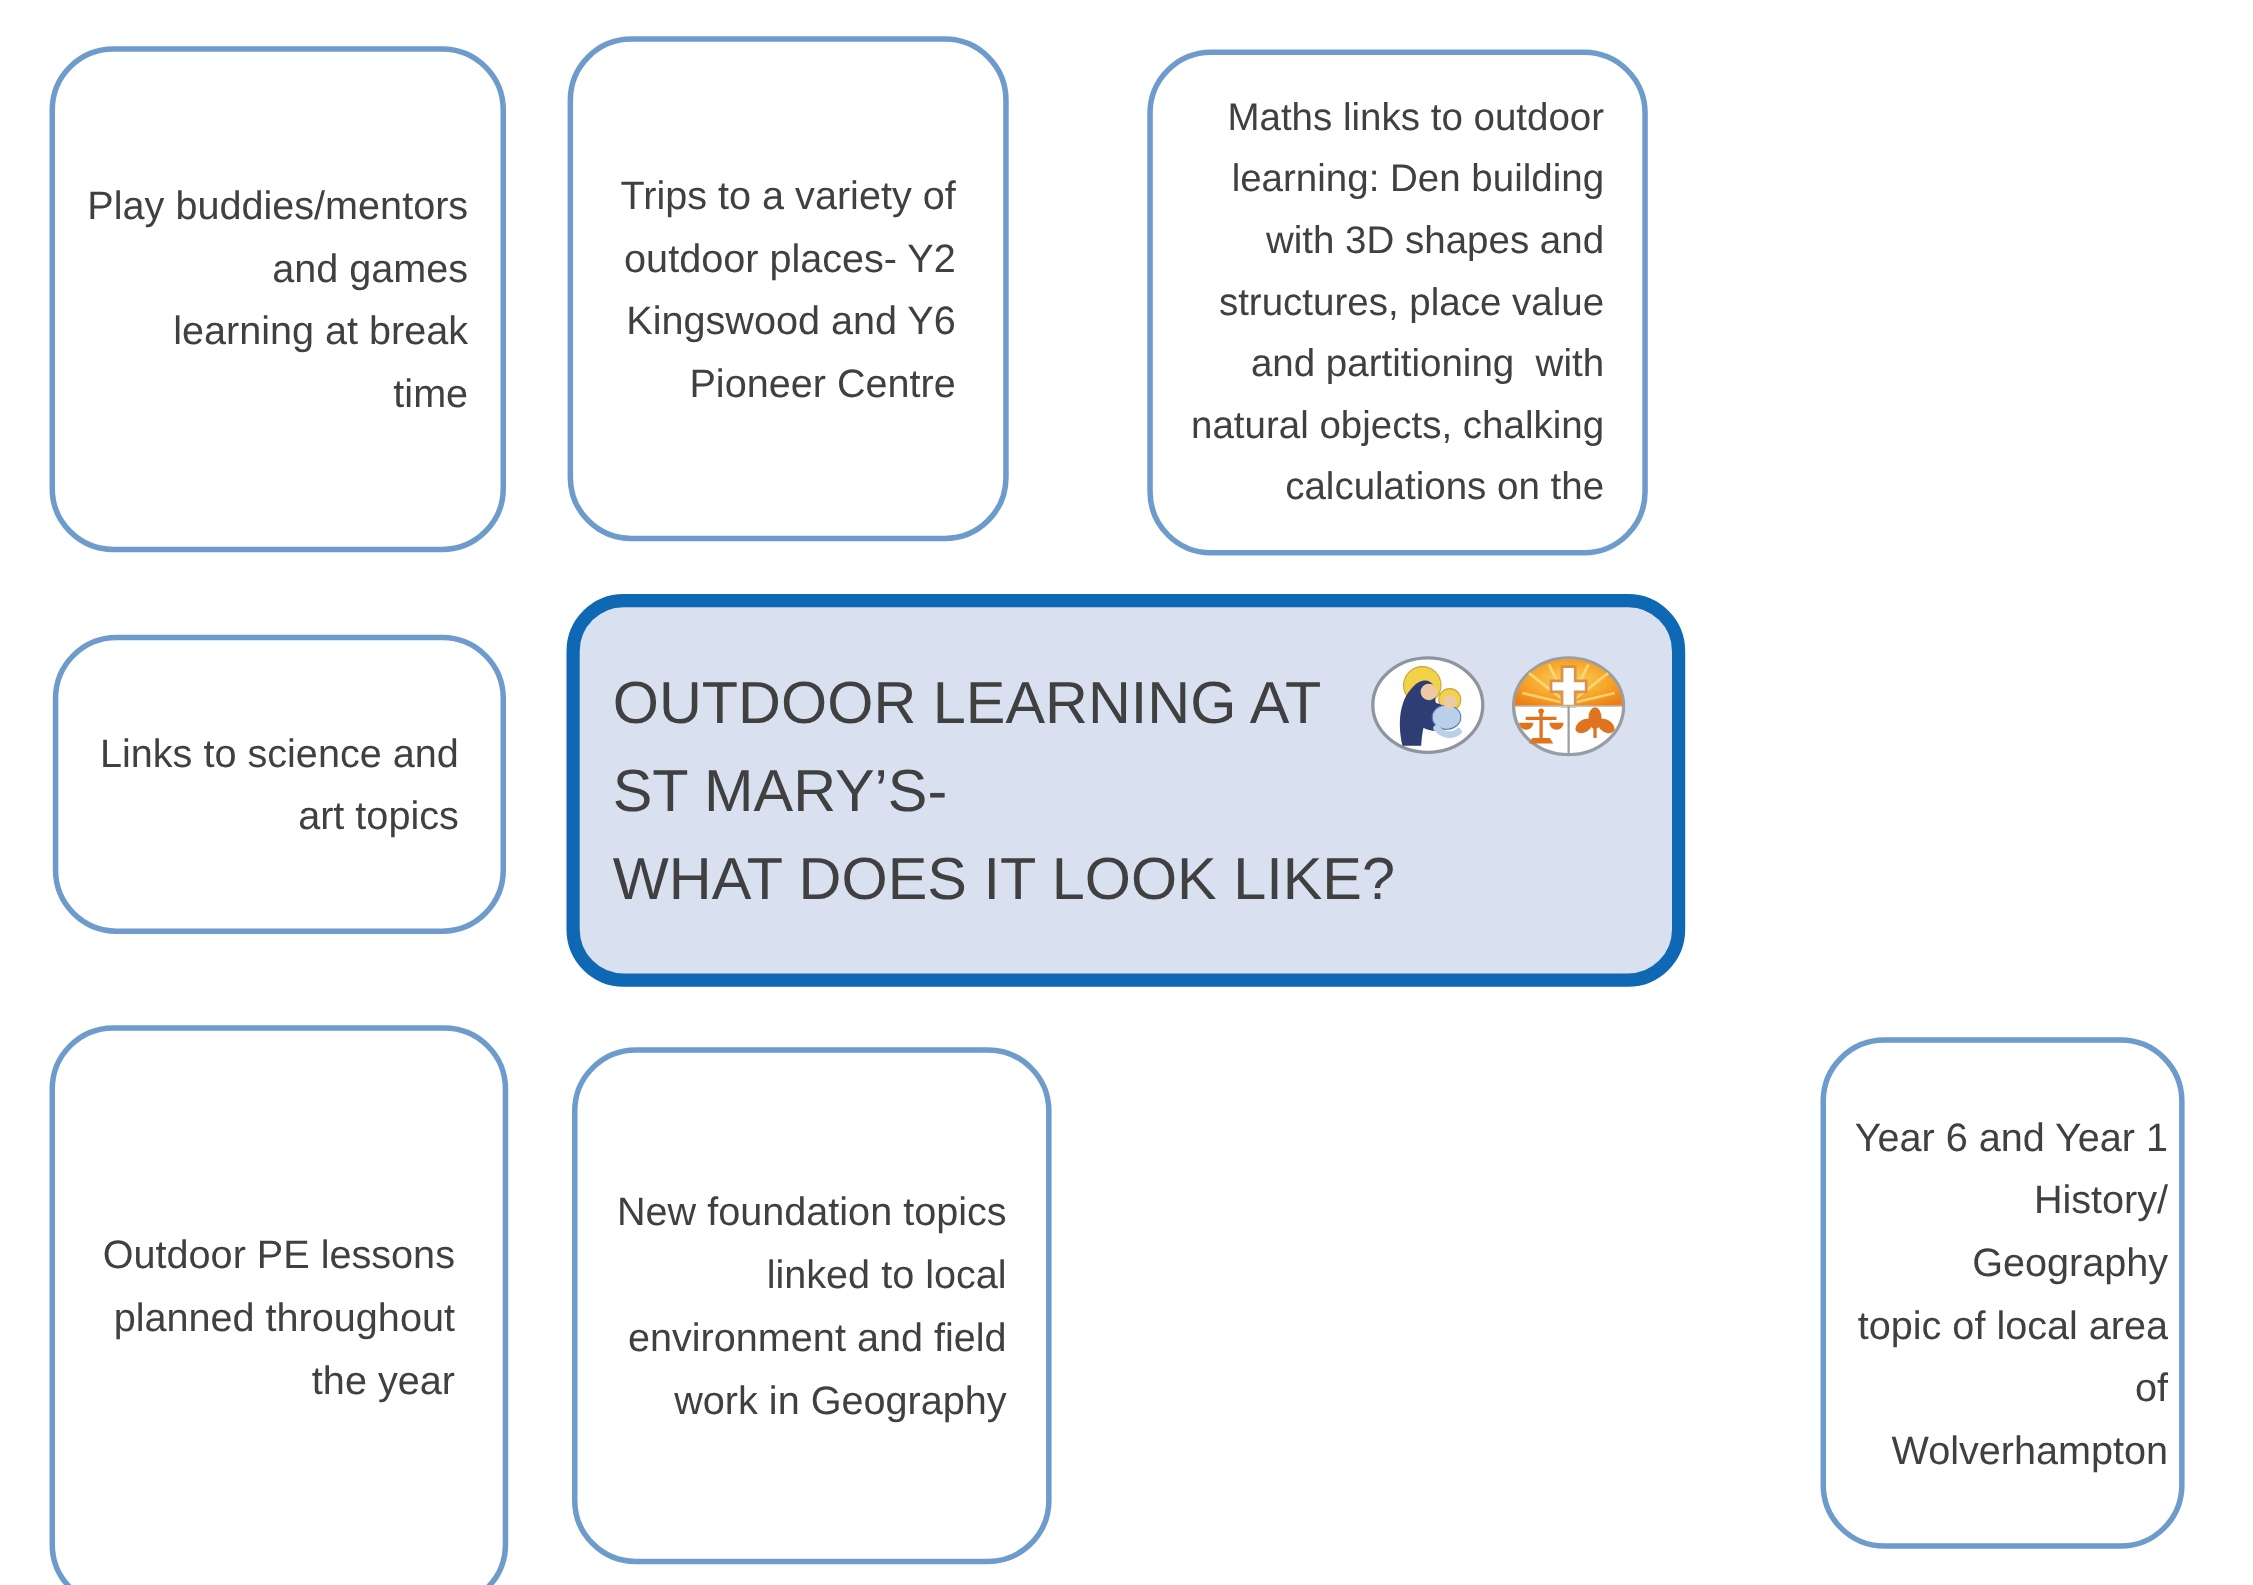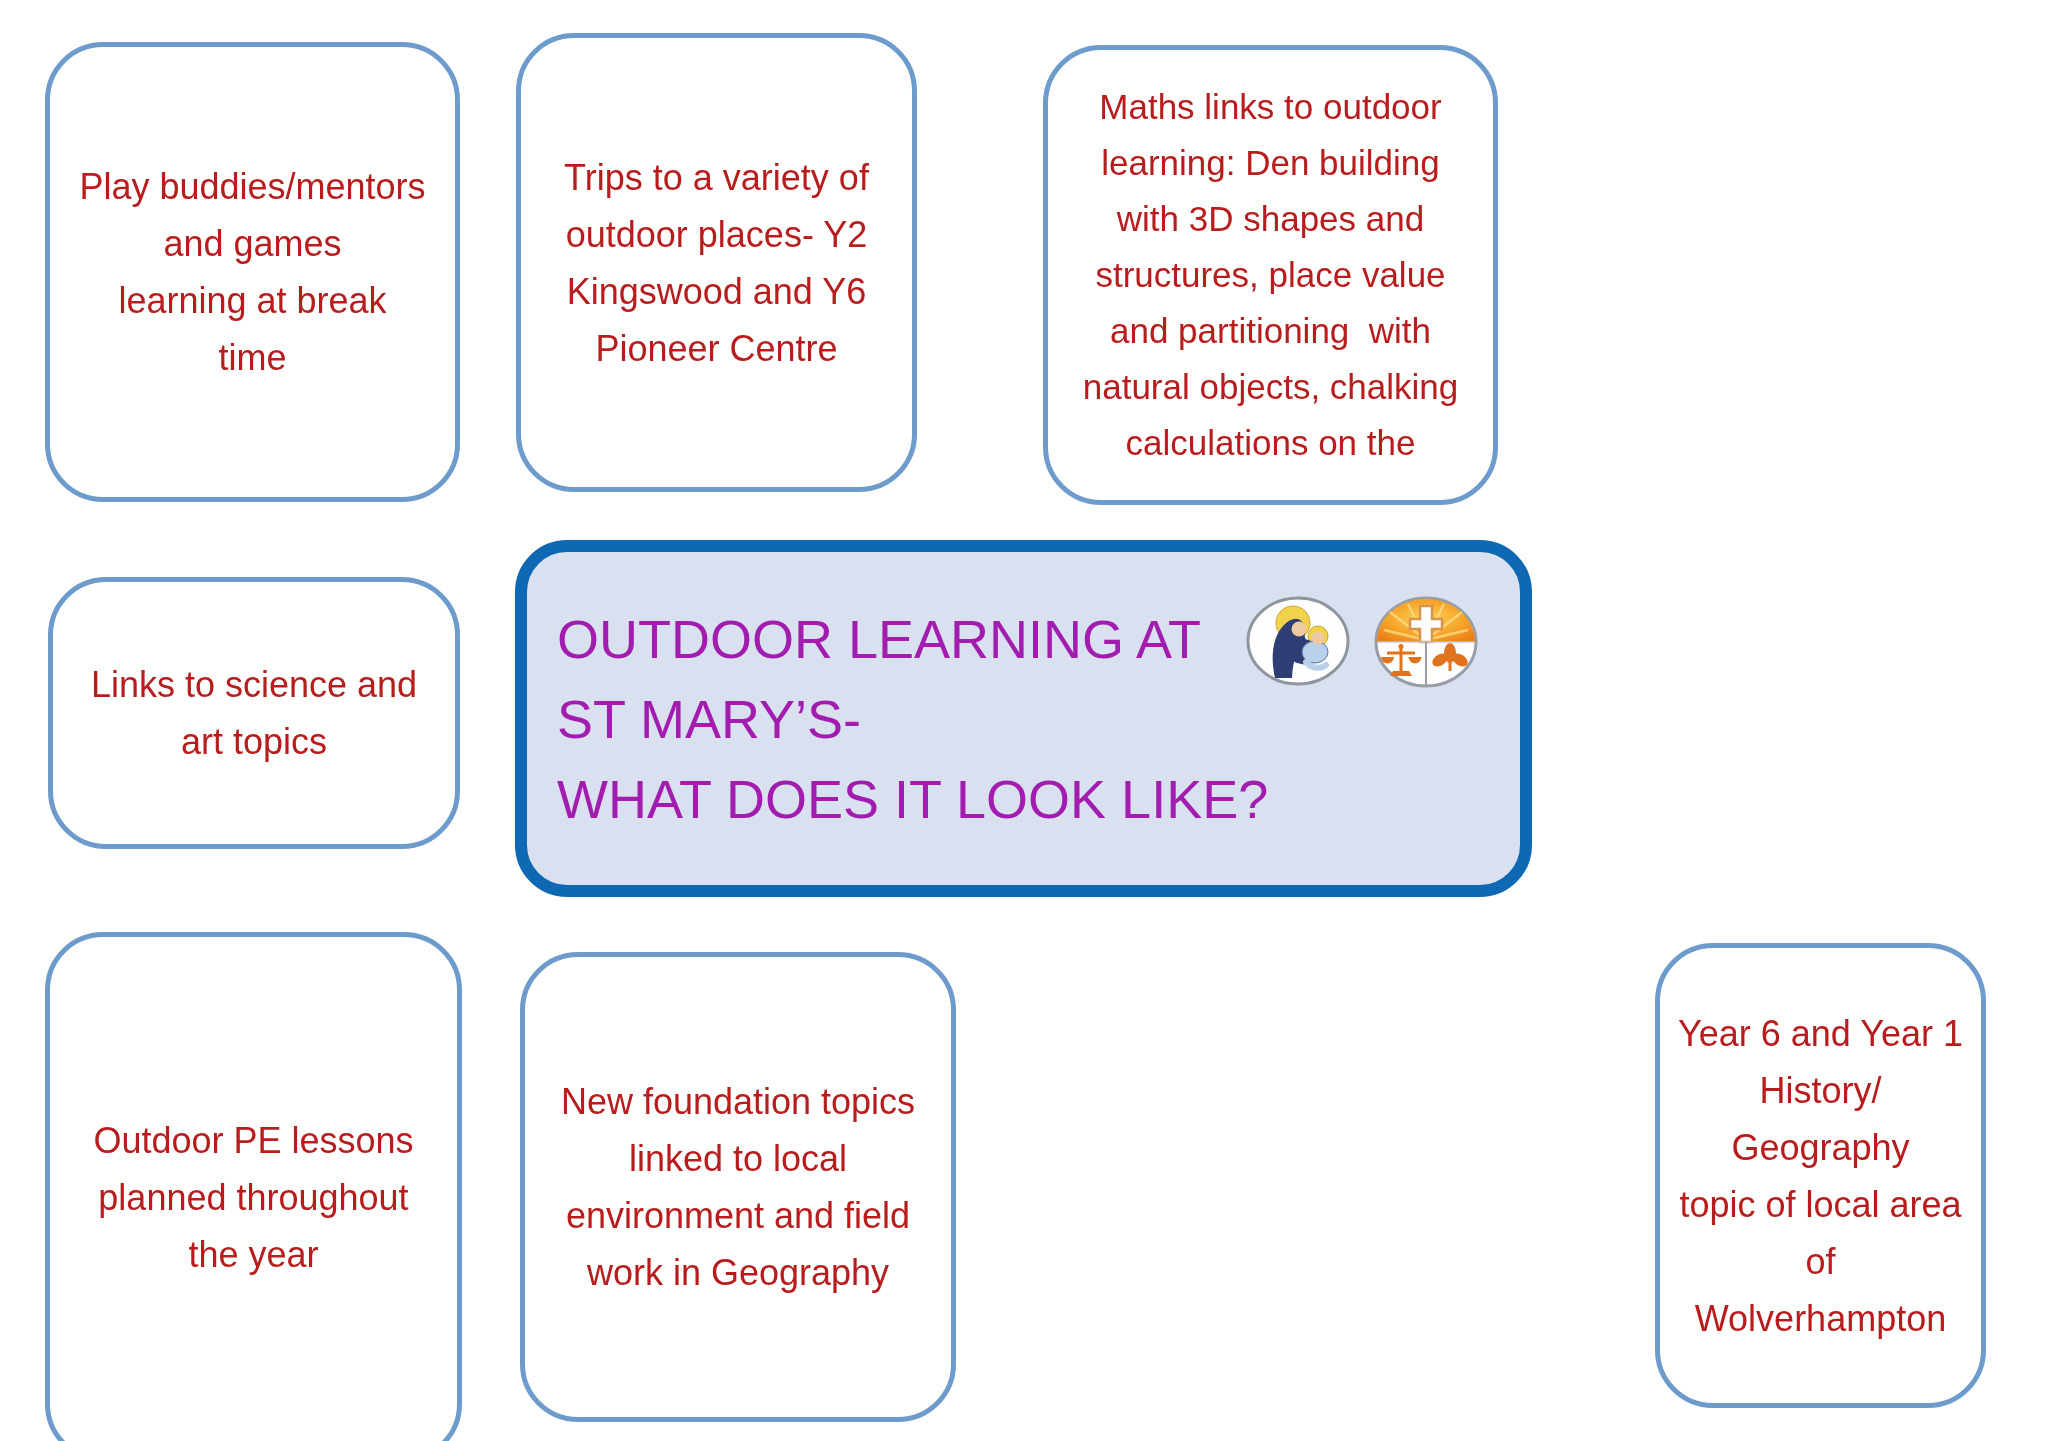--- a/index.html
+++ b/index.html
@@ -18,42 +18,42 @@
     border:5px solid #6d9bcc;
     border-radius:58px;
     display:flex;
     align-items:center;
     justify-content:center;
     padding:10px 10px;
   }
   .note{
     font-size:36px;
     line-height:57px;
-    color:#b91c1c;
-    text-align:center;
+    color:#404040;
+    text-align:right;
     white-space:pre-wrap;
   }
   .note.dense{
     font-size:35px;
     line-height:56px;
   }
   .title-box{
     position:absolute;
     left:515px; top:540px; width:1017px; height:357px;
     box-sizing:border-box;
     background:#d9e1f0;
     border:12px solid #0f68b4;
     border-radius:52px;
     display:flex;
     align-items:center;
   }
   .title-text{
     font-size:54px;
     line-height:80px;
-    color:#a21caf;
+    color:#404040;
     padding-left:30px;
     white-space:pre-wrap;
   }
   .logos{
     position:absolute;
     top:44px;
     right:42px;
     display:flex;
     gap:24px;
   }

